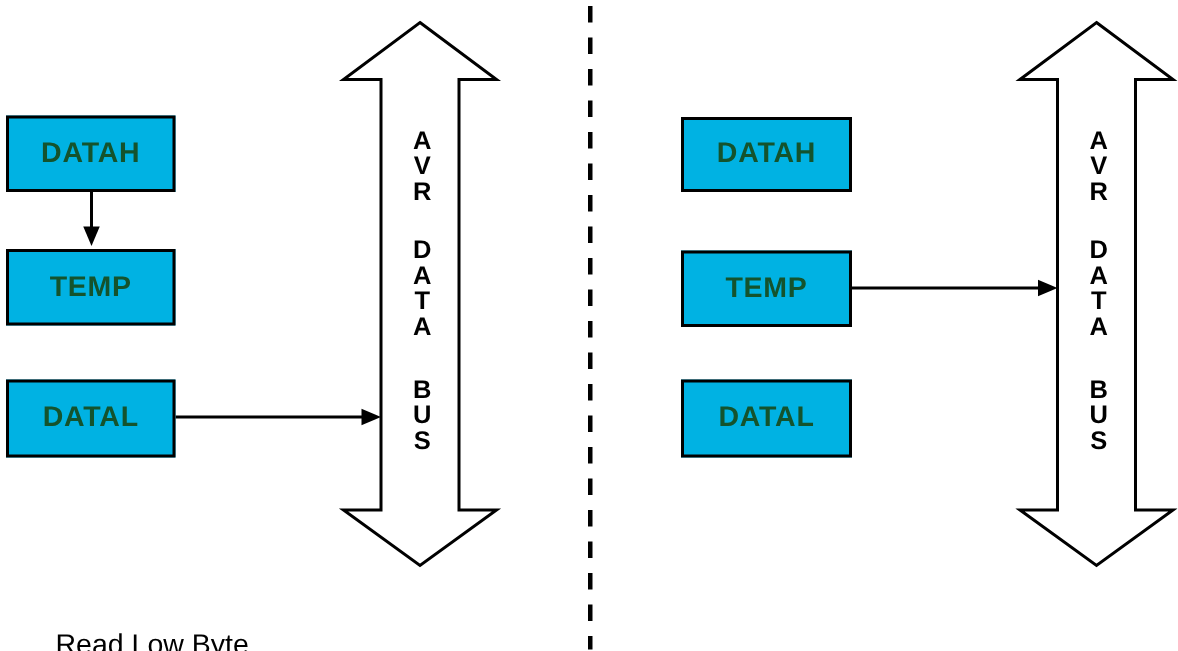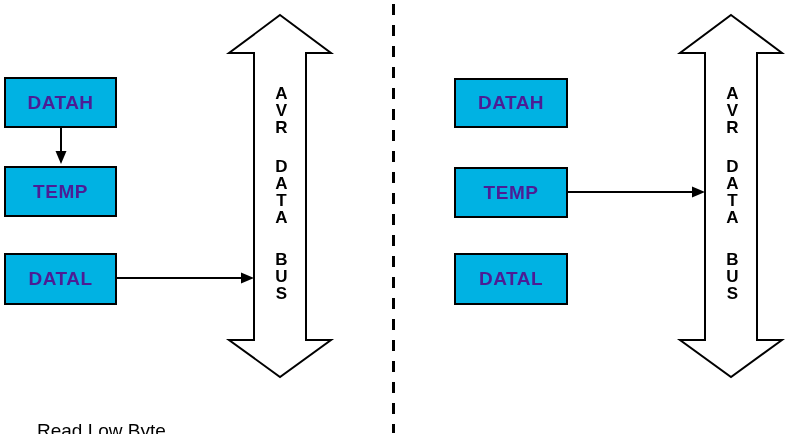--- a/index.html
+++ b/index.html
@@ -42,21 +42,21 @@
   }
   .register-box {
     position: absolute;
     box-sizing: border-box;
     border: 2px solid #000000;
     display: flex;
     align-items: center;
     justify-content: center;
     font-size: 19px;
     font-weight: 700;
-    color: #4c1d95;
+    color: #14532d;
     letter-spacing: 0.5px;
   }
   .bus-word {
     position: absolute;
     transform: translateX(-50%);
     writing-mode: vertical-rl;
     text-orientation: upright;
     font-size: 17px;
     font-weight: 700;
     letter-spacing: -2px;

